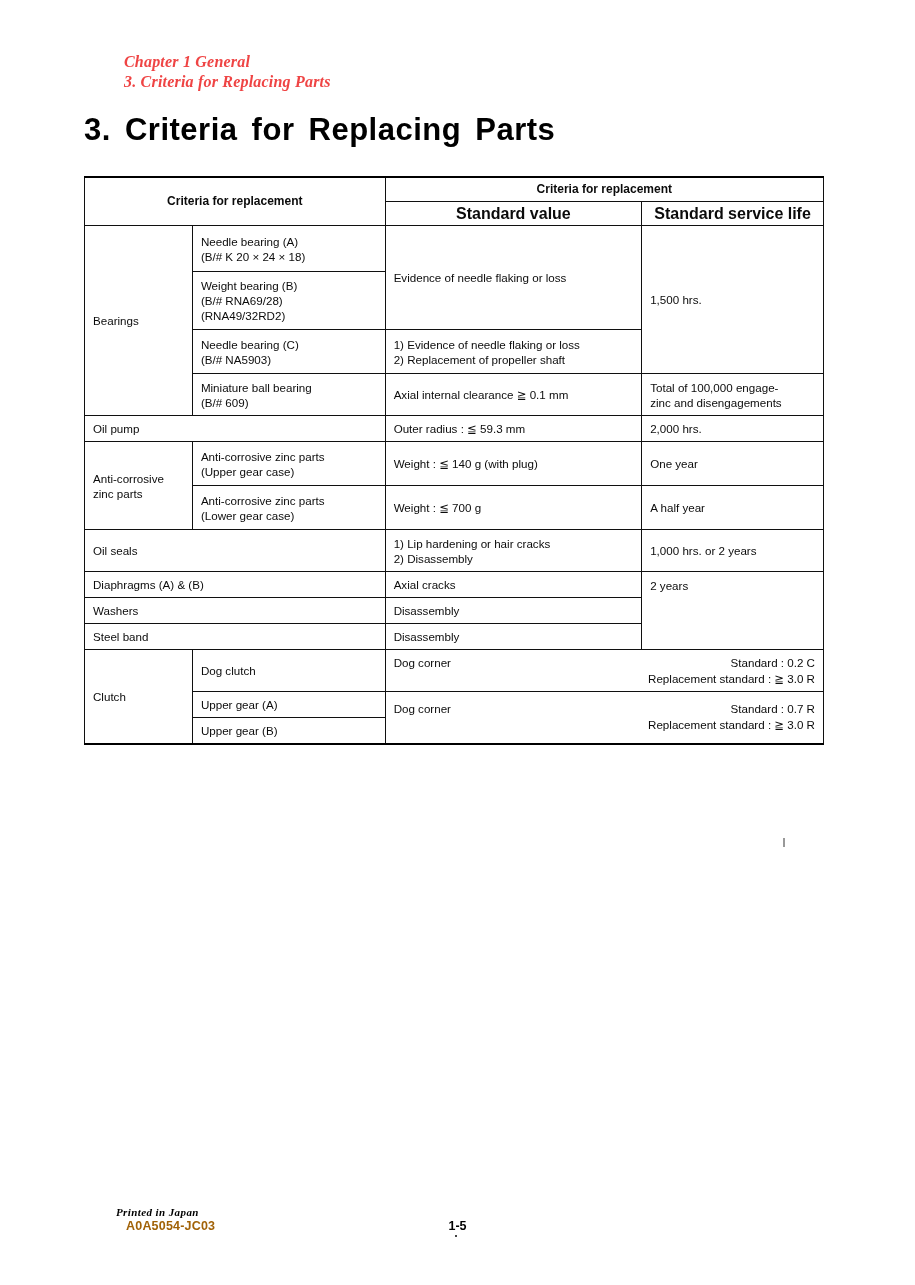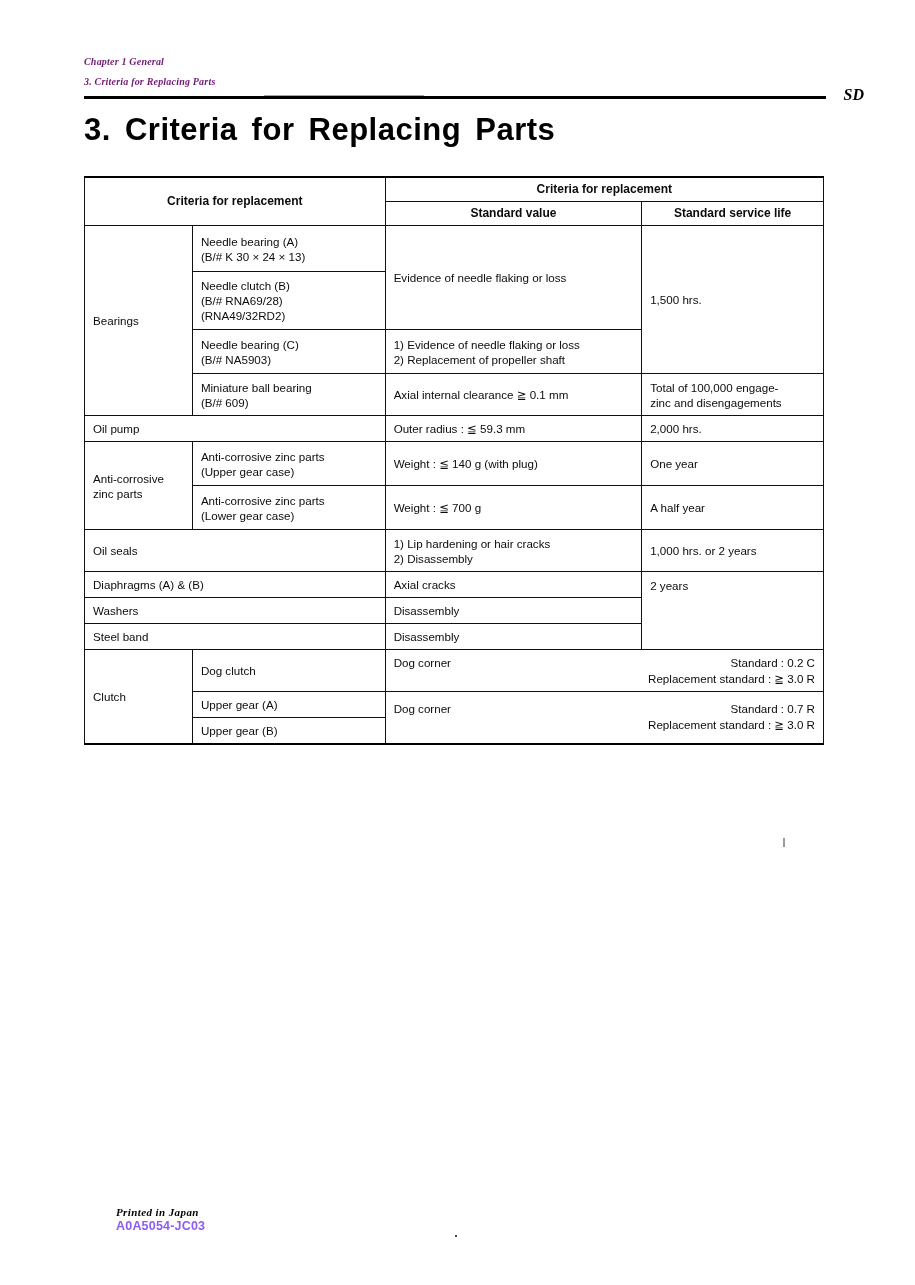--- a/index.html
+++ b/index.html
@@ -15,23 +15,24 @@
 
   .page { position:absolute; inset:0; }
 
   
   .runhead {
     position:absolute; left:84px; top:52px; width:780px;
   }
   .runhead .line {
     font-family: "Liberation Serif", serif;
     font-style: italic; font-weight: bold;
-    font-size: 10px; line-height: 20px;
+    font-size: 16px; line-height: 20px;
     letter-spacing: .2px;
-    color:#701a75;
+    color:#ef4444;
+    margin-left:40px;
   }
   .headrule-wrap {
     position:absolute; left:84px; top:92px; width:780px; height:14px;
   }
   .headrule {
     position:absolute; left:0; top:4px; width:742px; height:3px;
     background:#000;
   }
   .headrule::after{
     content:""; position:absolute; left:180px; top:-1px; width:160px; height:1.5px;
@@ -79,55 +80,51 @@
   td.life { text-align:center; }
 
   .dual { display:flex; justify-content:space-between; gap:6px; }
   .dual .l { white-space:nowrap; }
   .dual .r { white-space:nowrap; }
   .dualrow { line-height:16px; }
 
   
   th.h-left { height:46px; font-size:12px; }
   th.h-top  { height:22px; font-size:12px; }
-  th.h-sub  { height:24px; font-size:12px; }
+  th.h-sub  { height:24px; font-size:16px; }
 
   
   .footer { position:absolute; left:0; bottom:40px; width:100%; height:40px;padding-left:33px; }
   .imprint {
     position:absolute; left:116px; top:0;
   }
   .imprint .jp {
     font-family:"Liberation Serif", serif; font-style:italic; font-weight:bold;
     font-size:11px; letter-spacing:.4px; color:#000; line-height:14px;
   }
   .imprint .code {
     font-family:"Liberation Sans", sans-serif; font-weight:bold;
-    font-size:12.5px; letter-spacing:.2px; color:#8b5cf6; line-height:15px;
+    font-size:12.5px; letter-spacing:.2px; color:#a16207; line-height:15px;margin-left:10px;
   }
   .pageno {
     position:absolute; left:0; right:0; top:14px; text-align:center;
     font-family:"Liberation Sans", sans-serif; font-weight:bold; font-size:12.5px;
     color:#000;
   }
   .dot { position:absolute; left:455px; bottom:8px; width:2px; height:2px; background:#444; }
   .speck { position:absolute; right:130px; top:838px; width:2px; height:9px; background:#555; opacity:.6;}
 </style>
 </head>
 <body>
 
 <div class="page">
 
   <div class="runhead">
     <div class="line">Chapter 1 General</div>
     <div class="line">3. Criteria for Replacing Parts</div>
-  </div>
-  <div class="headrule-wrap">
-    <div class="headrule"></div>
-    <div class="sd-mark">SD</div>
   </div>
 
   <div class="section-title">3. Criteria for Replacing Parts</div>
 
   <div class="tbl-wrap">
     <table class="spec">
       <colgroup>
         <col style="width:108px">
         <col style="width:193px">
         <col style="width:257px">
@@ -141,28 +138,28 @@
       </tr>
       <tr>
         <th class="h-sub">Standard value</th>
         <th class="h-sub">Standard service life</th>
       </tr>
 
       <tr>
         <td class="hgrp ctr" rowspan="4" style="vertical-align:middle">Bearings</td>
         <td class="sub" style="height:46px">
           <div>Needle bearing (A)</div>
-          <div>(B/# K 30 × 24 × 13)</div>
+          <div>(B/# K 20 × 24 × 18)</div>
         </td>
         <td class="val" rowspan="2">Evidence of needle flaking or loss</td>
         <td class="life" rowspan="3">1,500 hrs.</td>
       </tr>
       <tr>
         <td class="sub" style="height:58px">
-          <div>Needle clutch (B)</div>
+          <div>Weight bearing (B)</div>
           <div>(B/# RNA69/28)</div>
           <div>(RNA49/32RD2)</div>
         </td>
       </tr>
       <tr>
         <td class="sub" style="height:44px">
           <div>Needle bearing (C)</div>
           <div>(B/# NA5903)</div>
         </td>
         <td class="val">
@@ -266,16 +263,17 @@
       </table>
   </div>
 
   <div class="speck"></div>
 
   <div class="footer">
     <div class="imprint">
       <div class="jp">Printed in Japan</div>
       <div class="code">A0A5054-JC03</div>
     </div>
+    <div class="pageno">1-5</div>
     <div class="dot"></div>
   </div>
 
 </div>
 
 </body></html>

